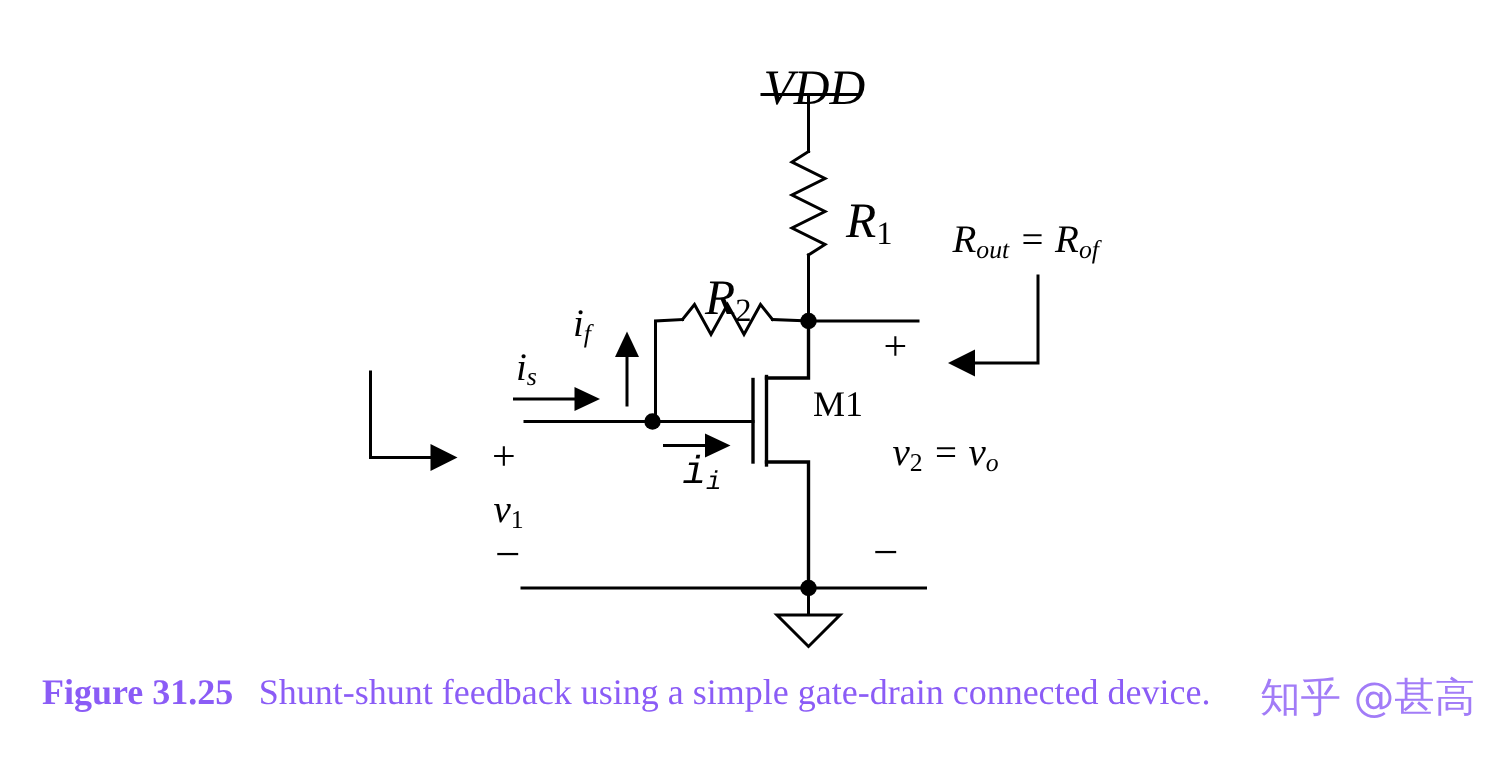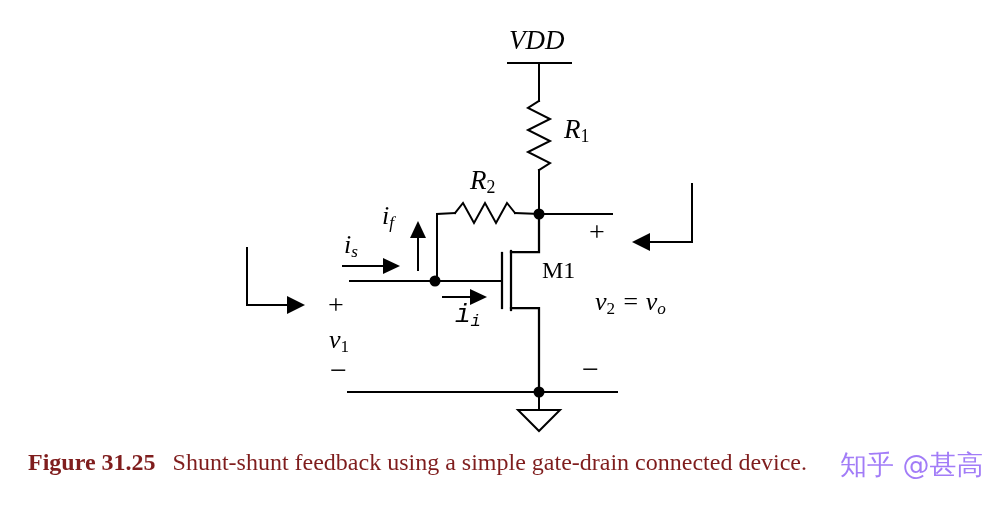--- a/index.html
+++ b/index.html
@@ -17,30 +17,30 @@
     font-style:italic;
     white-space:nowrap;
     line-height:1;
   }
   .lbl sub{
     font-size:0.66em;
     line-height:1;
     vertical-align:-0.22em;
   }
   .upright{font-style:normal;}
-  .sz27{font-size:27px;}
+  .sz27{font-size:33px;margin-top:16px;}
   .sz26{font-size:26px;}
   .sz24{font-size:24px;text-align:center;}
   .sign{font-size:28px;font-style:normal;}
   .minus{font-size:30px;font-style:normal;letter-spacing:0;}
   #caption{
     position:absolute;
     left:28px;top:449px;
     font-size:24px;
-    color:#7f1d1d;
+    color:#8b5cf6;
     white-space:nowrap;
   }
   #caption .fig-num{font-weight:bold;}
   #caption .cap-text{margin-left:17px;}
   #watermark{
     position:absolute;
     left:840px;top:447px;
     font-size:27px;
     font-family:"DejaVu Sans","Liberation Sans",sans-serif;
     color:#8b5cf6;
@@ -117,20 +117,23 @@
 
   <div class="lbl sz27" style="left:564px;top:116px;">
     <span>R</span><sub class="upright">1</sub>
   </div>
 
   <div class="lbl sz27" style="left:470px;top:167px;">
     <span>R</span><sub class="upright">2</sub>
   </div>
 
 
+  <div class="lbl sz26" style="left:635px;top:147px;">
+    <span>R</span><sub>out</sub><span> = R</span><sub>of</sub>
+  </div>
 
   <div class="lbl sz26" style="left:344px;top:232px;">
     <span>i</span><sub>s</sub>
   </div>
 
   <div class="lbl sz26" style="left:382px;top:203px;">
     <span>i</span><sub>f</sub>
   </div>
 
   <div class="lbl sz26" style="left:455px;top:302px;font-family:Liberation Mono, monospace;">

